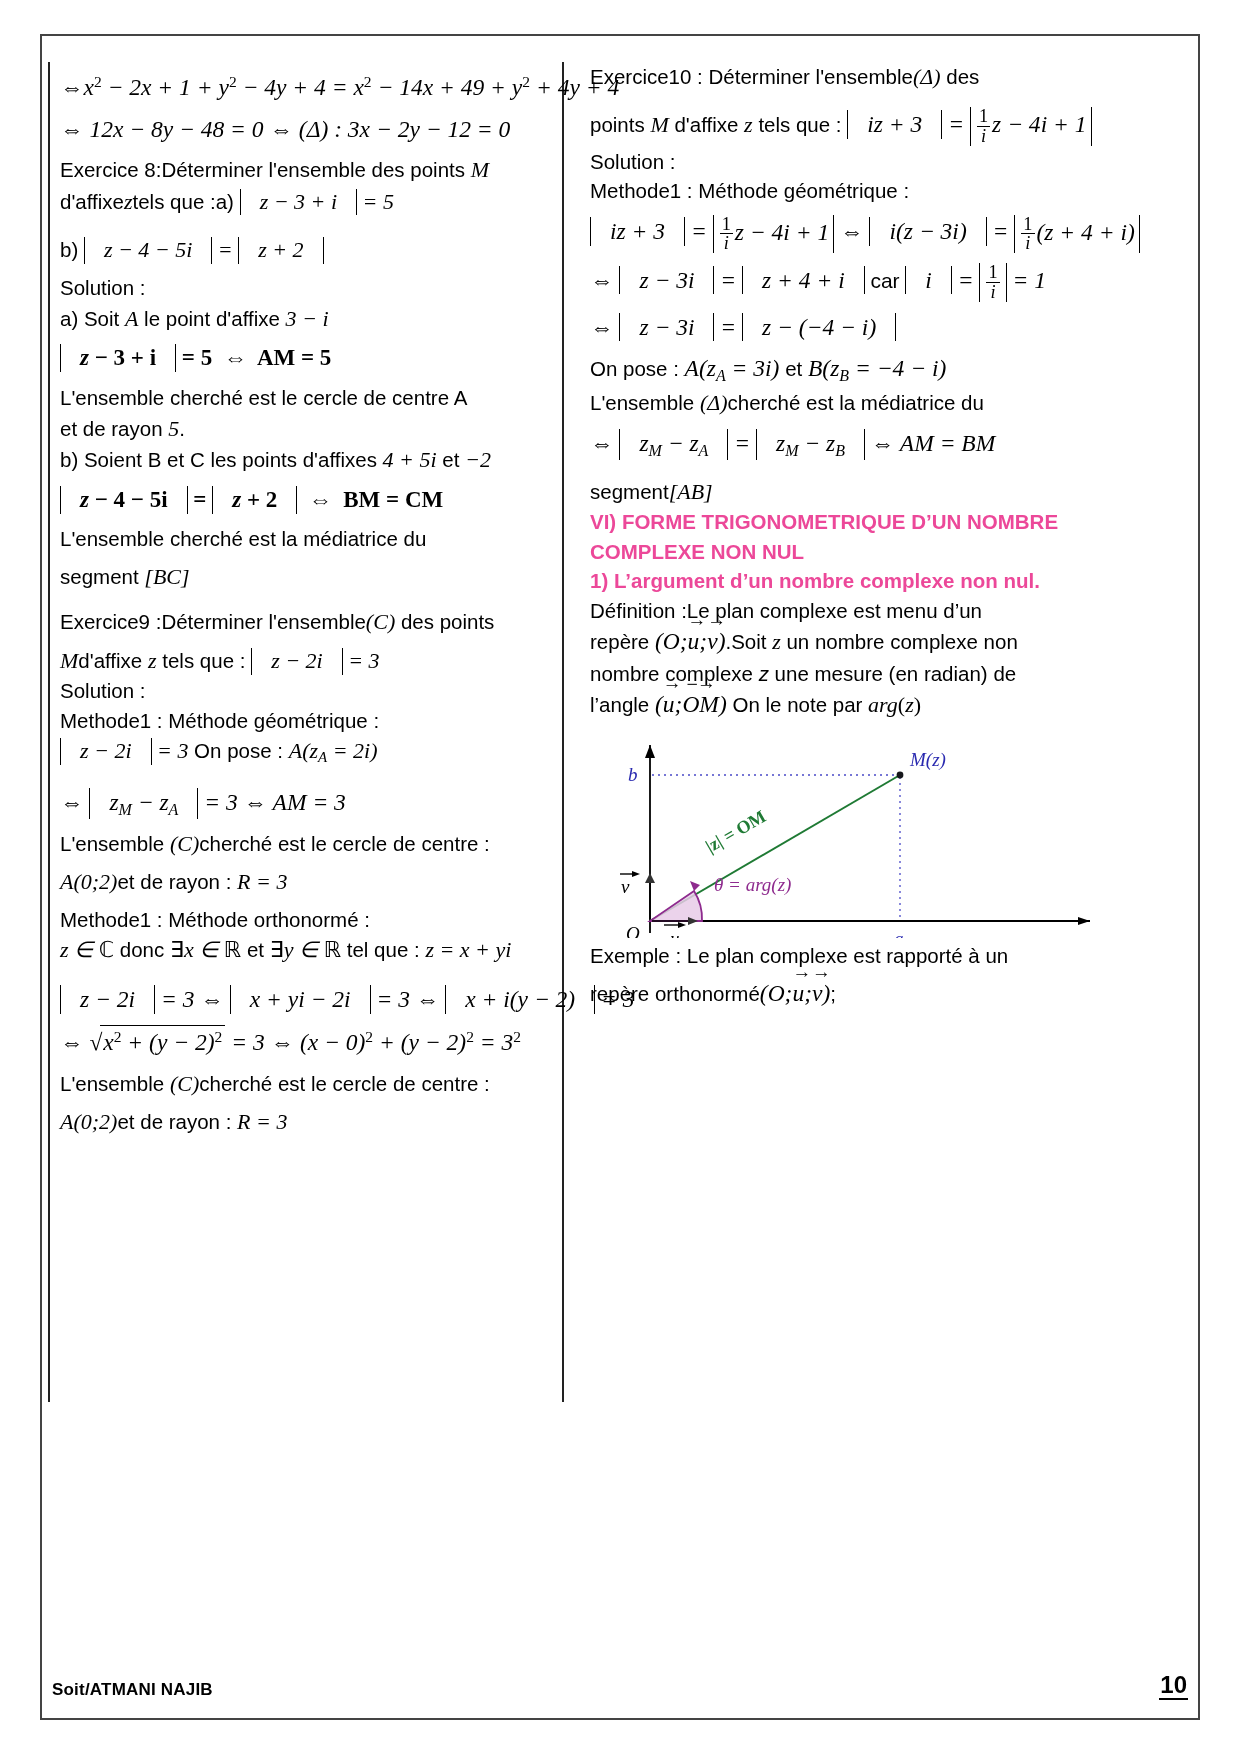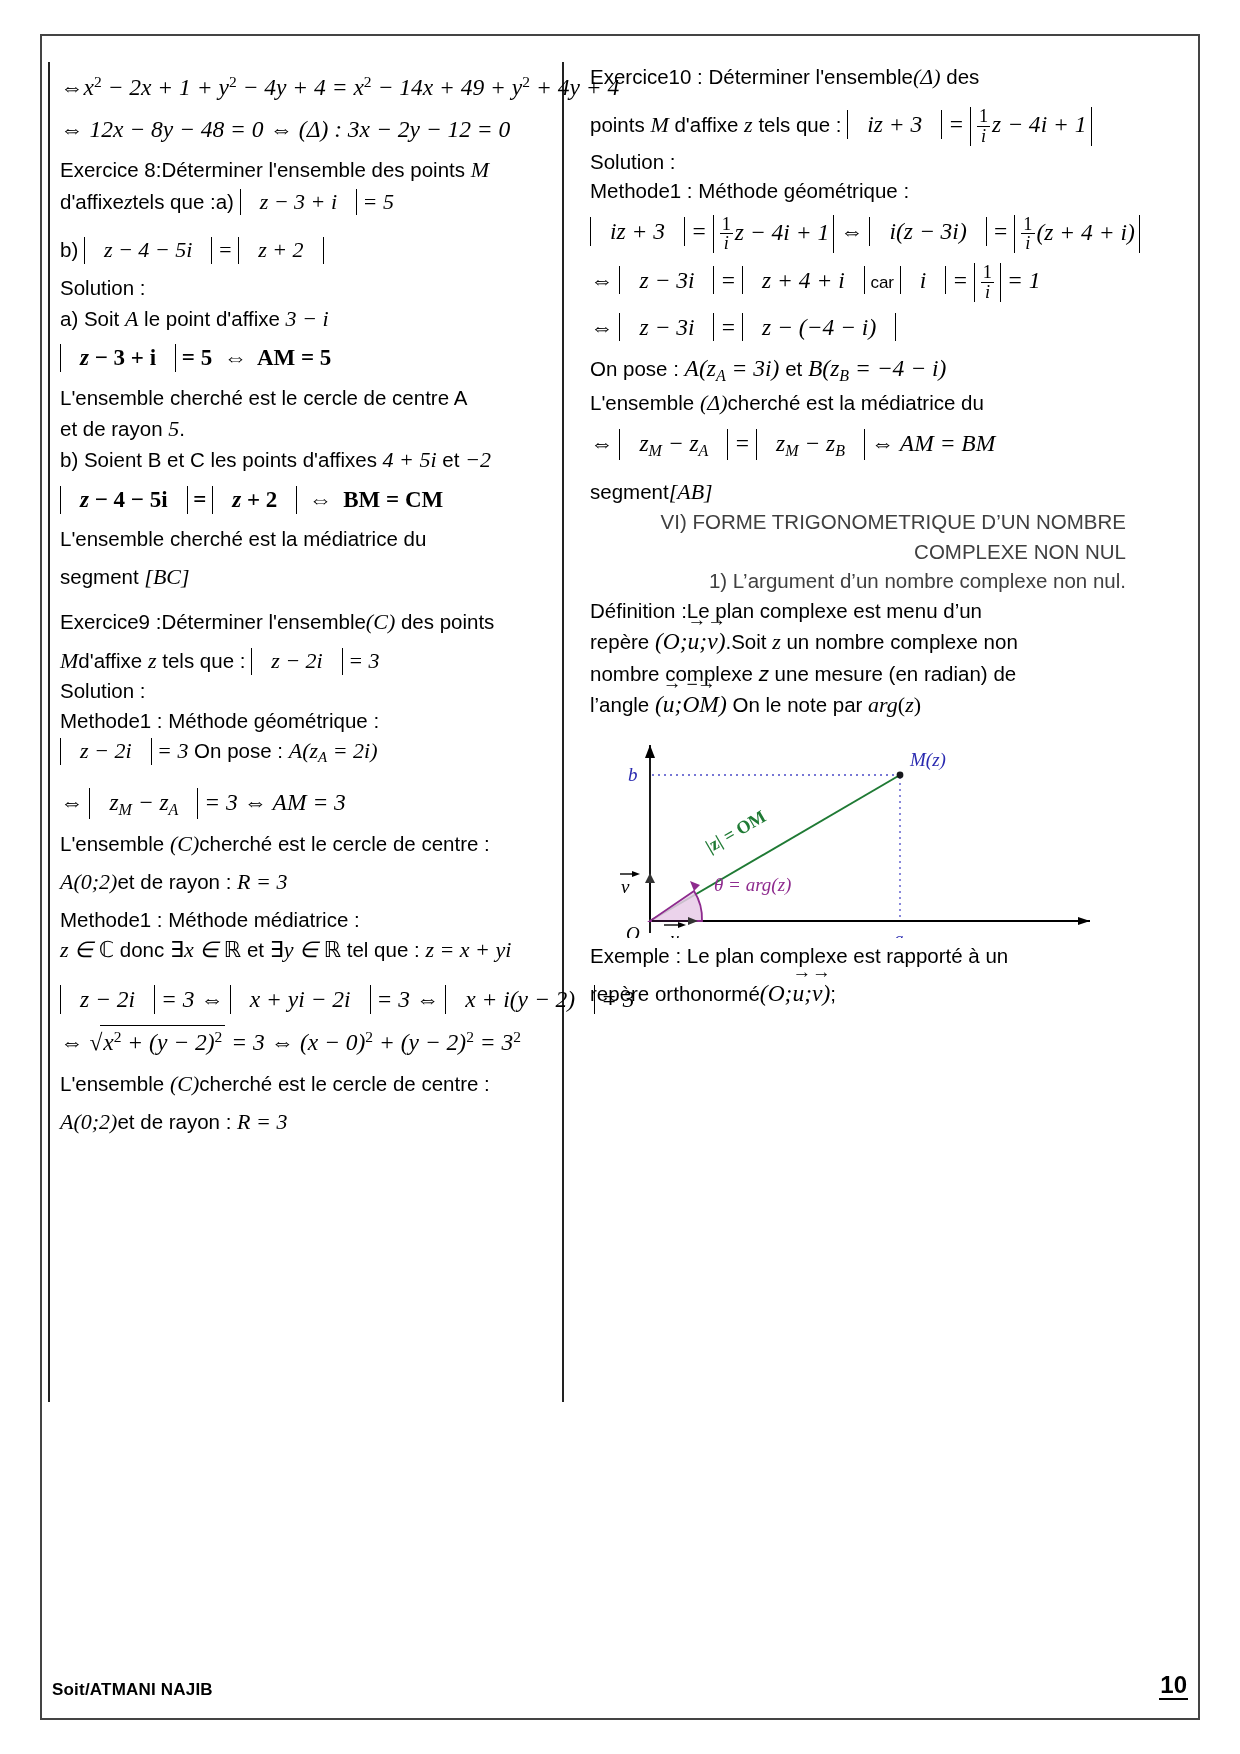--- a/index.html
+++ b/index.html
@@ -33,21 +33,21 @@
   .col-right { width:548px; padding-left:12px; }
 
   .txt {
     font-size:20.5px;
     line-height:1.34;
     margin:0 0 2px 0;
     text-align:left;
   }
   .txt.just { text-align:justify; text-align-last:left; }
   .bold { font-weight:normal; }
-  .red { color:#404040; font-weight:normal;text-align:right; }
+  .red { color:#ec4899; font-weight:bold; }
   .mathline { margin:10px 0 10px 0; }
   .gap-s { height:7px; }
   .gap-m { height:14px; }
 
   
   .m {
     font-family:"Liberation Serif", serif;
     font-style:italic;
     font-size:22px;
     white-space:nowrap;
@@ -244,21 +244,21 @@
     <div class="gap-s"></div>
 
     <div class="txt">
       <span class="m"><i>A</i>(0;2)</span><span>et de rayon :</span>
       <span class="m"><i>R</i> = 3</span>
       
     </div>
 
     <div class="gap-s"></div>
 
-    <div class="txt bold">Methode1 : Méthode médiatrice :</div>
+    <div class="txt bold">Methode1 : Méthode orthonormé :</div>
 
     <div class="txt">
       <span class="m"><i>z</i> ∈ <span class="bbb" style="font-style:normal">ℂ</span></span>
       <span>donc</span>
       <span class="m"><span class="up">∃</span><i>x</i> ∈ <span class="bbb" style="font-style:normal">ℝ</span></span>
       <span>et</span>
       <span class="m"><span class="up">∃</span><i>y</i> ∈ <span class="bbb" style="font-style:normal">ℝ</span></span>
       <span>tel que :</span>
       <span class="m"><i>z</i> = <i>x</i> + <i>yi</i></span>
       
@@ -316,21 +316,21 @@
     <div class="txt bold">Solution :</div>
     <div class="txt bold">Methode1 : Méthode géométrique :</div>
 
     <div class="txt mathline">
       <span class="m big"><span class="bar"><i>iz</i> + 3</span> = <span class="barT"><span class="frac"><span class="n">1</span><span class="d"><i>i</i></span></span><i>z</i> − 4<i>i</i> + 1</span> ⇔ <span class="bar"><i>i</i>(<i>z</i> − 3<i>i</i>)</span> = <span class="barT"><span class="frac"><span class="n">1</span><span class="d"><i>i</i></span></span>(<i>z</i> + 4 + <i>i</i>)</span></span>
       
     </div>
 
     <div class="txt mathline">
       <span class="m big">⇔ <span class="bar"><i>z</i> − 3<i>i</i></span> = <span class="bar"><i>z</i> + 4 + <i>i</i></span></span>
-      <span style="font-size:17px">car</span>
+      <span style="font-size:21px">car</span>
       <span class="m big"><span class="bar"><i>i</i></span> = <span class="barT"><span class="frac"><span class="n">1</span><span class="d"><i>i</i></span></span></span> = 1</span>
       
       
     </div>
 
     <div class="txt mathline">
       <span class="m big">⇔ <span class="bar"><i>z</i> − 3<i>i</i></span> = <span class="bar"><i>z</i> − (−4 − <i>i</i>)</span></span>
       
     </div>
 

